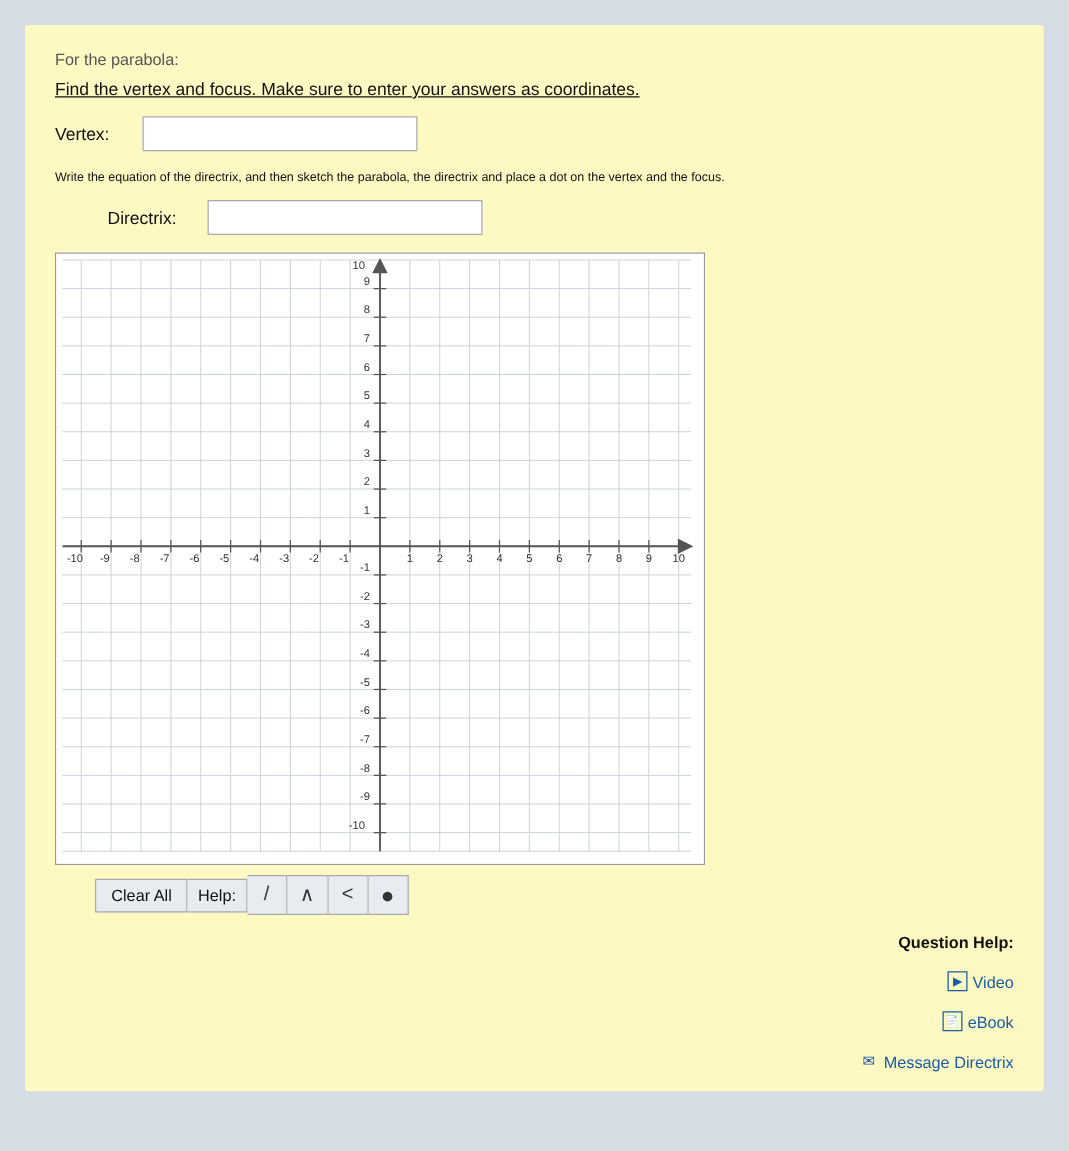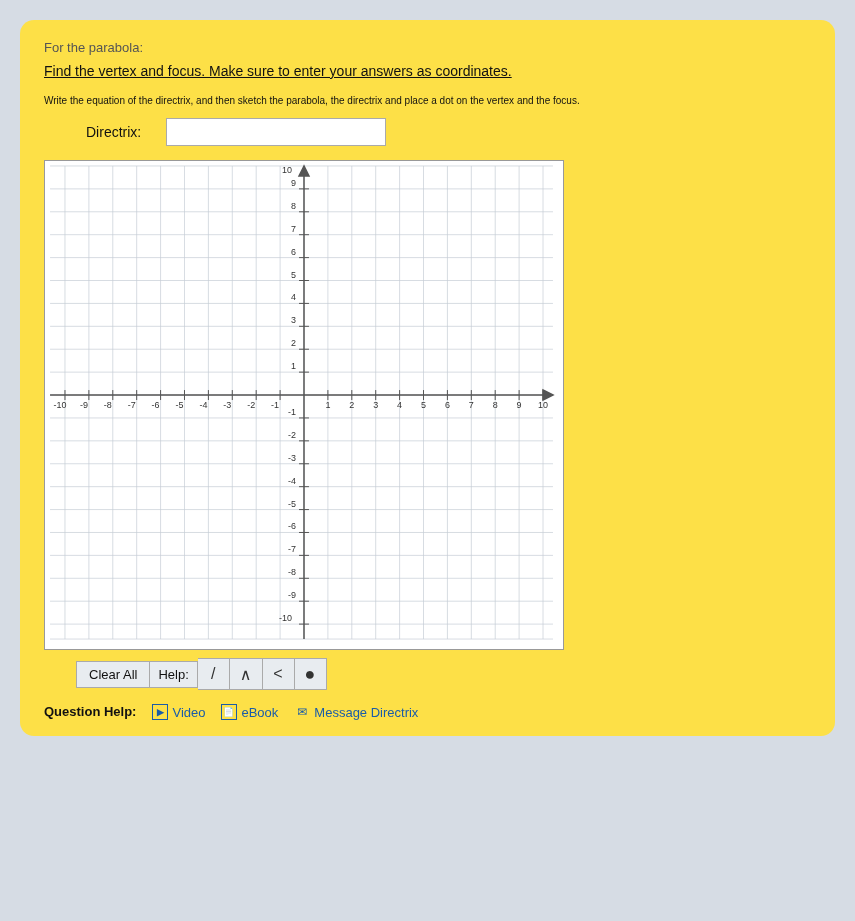--- a/index.html
+++ b/index.html
@@ -4,23 +4,23 @@
   <style>
     * { box-sizing: border-box; margin: 0; padding: 0; }
     body {
       font-family: Arial, sans-serif;
       background: #d6dce4;
       padding: 20px;
       width: 855px;
       min-height: 921px;
     }
     .container {
-      background: #fde047;
+      background: #fef9c3;
       padding: 20px 24px 16px 24px;
-      border-radius: 14px;
+      border-radius: 2px;
     }
     .parabola-label {
       font-size: 13px;
       color: #555;
       margin-bottom: 8px;
     }
     .equation {
       font-size: 20px;
       font-style: italic;
       margin-bottom: 14px;
@@ -135,25 +135,26 @@
       height: 32px;
       min-width: 32px;
     }
     .tool-btn.dot {
       font-size: 18px;
     }
 
     
     .question-help {
       display: flex;
-      align-items: flex-start;
+      align-items: flex-end;
       gap: 16px;
       font-size: 13px;
       color: #111;
       flex-wrap: wrap;
+      flex-direction: column;
     }
     .question-help-label {
       font-weight: 600;
       font-size: 13px;
     }
     .help-link {
       display: flex;
       align-items: center;
       gap: 4px;
       color: #1a5ca8;
@@ -185,20 +186,24 @@
 </head>
 <body>
 
 <div class="container">
 
   <div class="parabola-label">For the parabola:</div>
 
 
   <div class="instruction">Find the vertex and focus. Make sure to enter your answers as coordinates.</div>
 
+  <div class="field-row">
+    <span class="field-label">Vertex:</span>
+    <input class="field-input" type="text" value="" style="">
+  </div>
 
 
   <div class="write-instruction">Write the equation of the directrix, and then sketch the parabola, the directrix and place a dot on the vertex and the focus.</div>
 
   <div class="directrix-row">
     <span class="directrix-label">Directrix:</span>
     <input class="directrix-input" type="text" value="" style="">
   </div>
 
   <div class="graph-wrapper">

